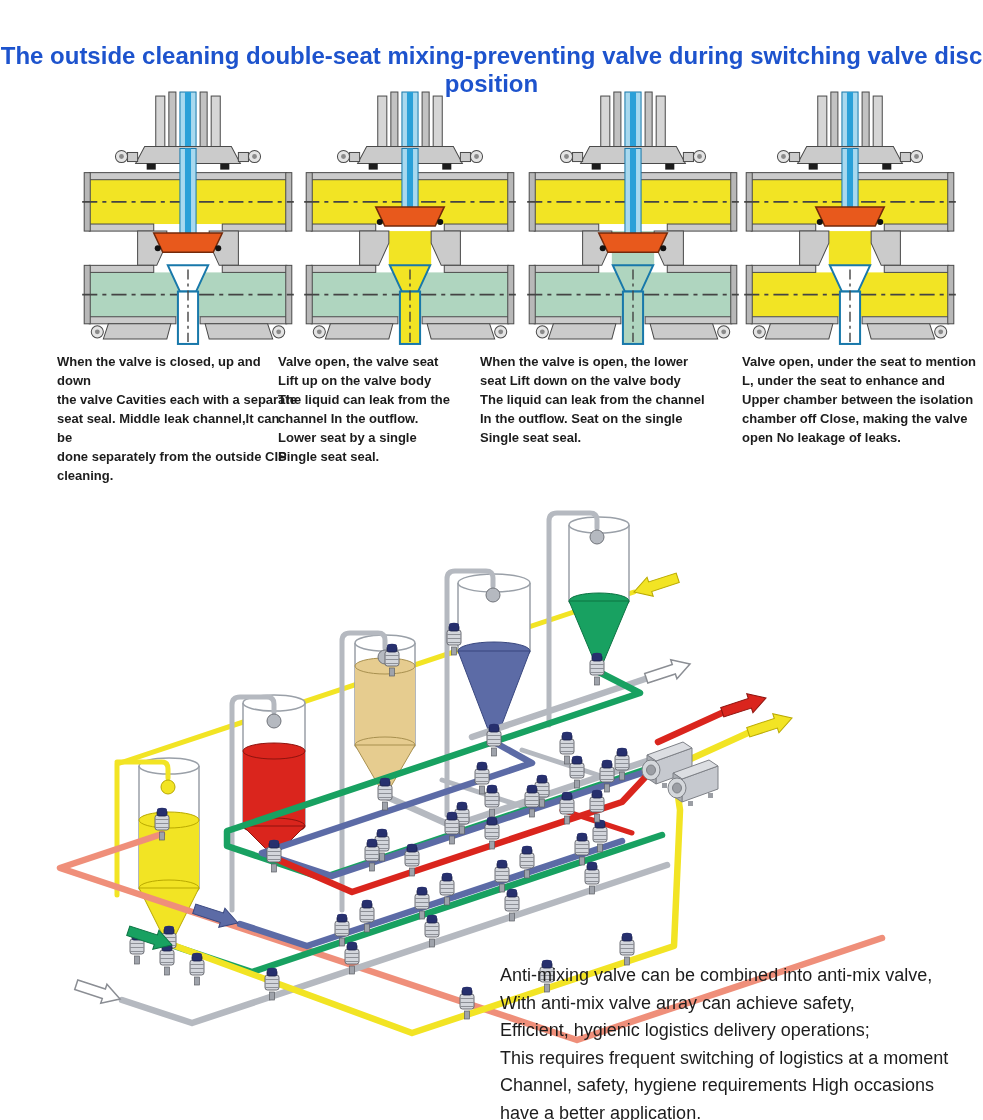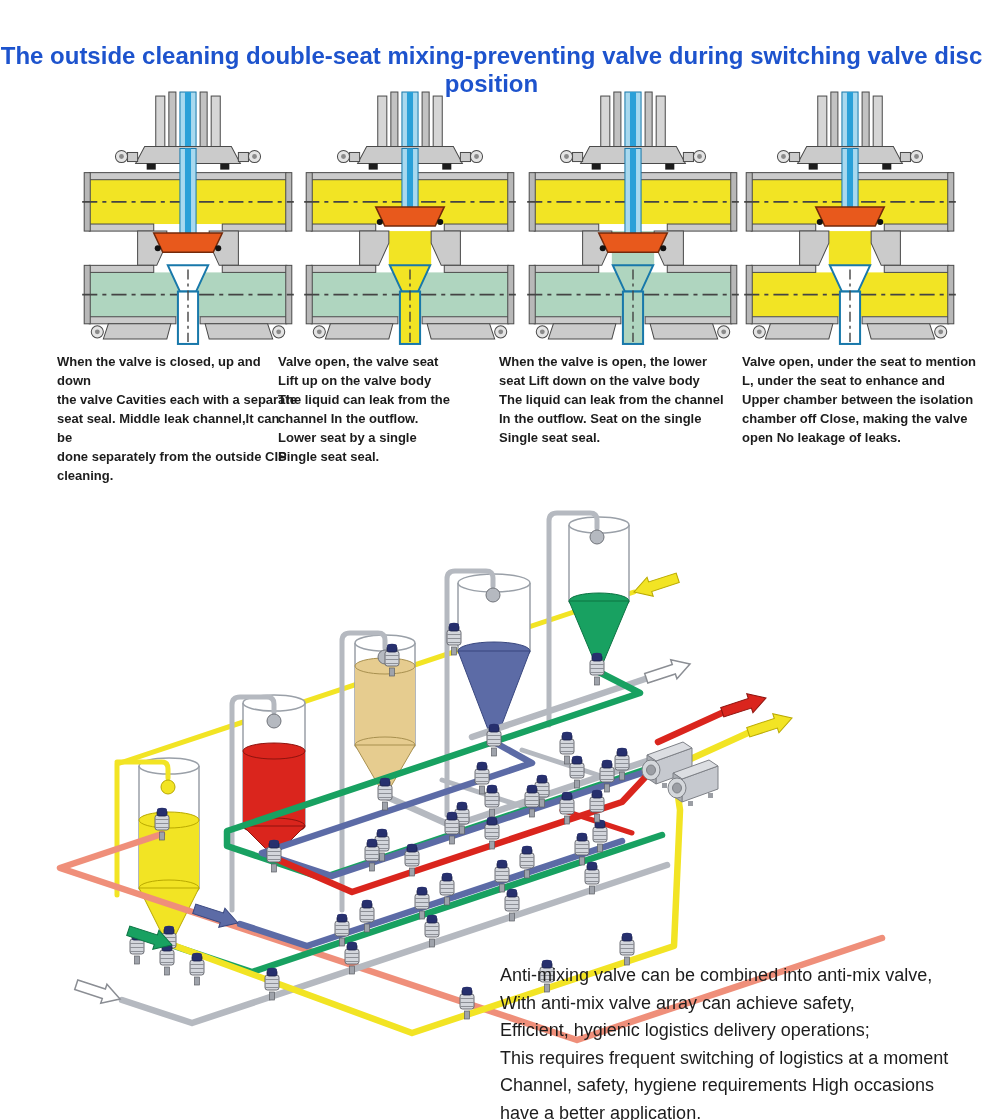--- a/index.html
+++ b/index.html
@@ -244,21 +244,21 @@
  the valve Cavities each with a separate
 seat seal. Middle leak channel,It can be
  done separately from the outside CIP
 cleaning.</div>
 <div class="abs caption" style="left:278px;width:214px">Valve open, the valve seat
 Lift up on the valve body
 The liquid can leak from the
  channel In the outflow.
 Lower seat by a single
 Single seat seal.</div>
-<div class="abs caption" style="left:499px;width:230px">When the valve is open, the lower
+<div class="abs caption" style="left:480px;width:230px">When the valve is open, the lower
 seat Lift down on the valve body
 The liquid can leak from the channel
 In the outflow. Seat on the single
 Single seat seal.</div>
 <div class="abs caption" style="left:742px;width:240px">Valve open, under the seat to mention
 L, under the seat to enhance and
 Upper chamber between the isolation
 chamber off Close, making the valve
 open No leakage of leaks.</div>
 

